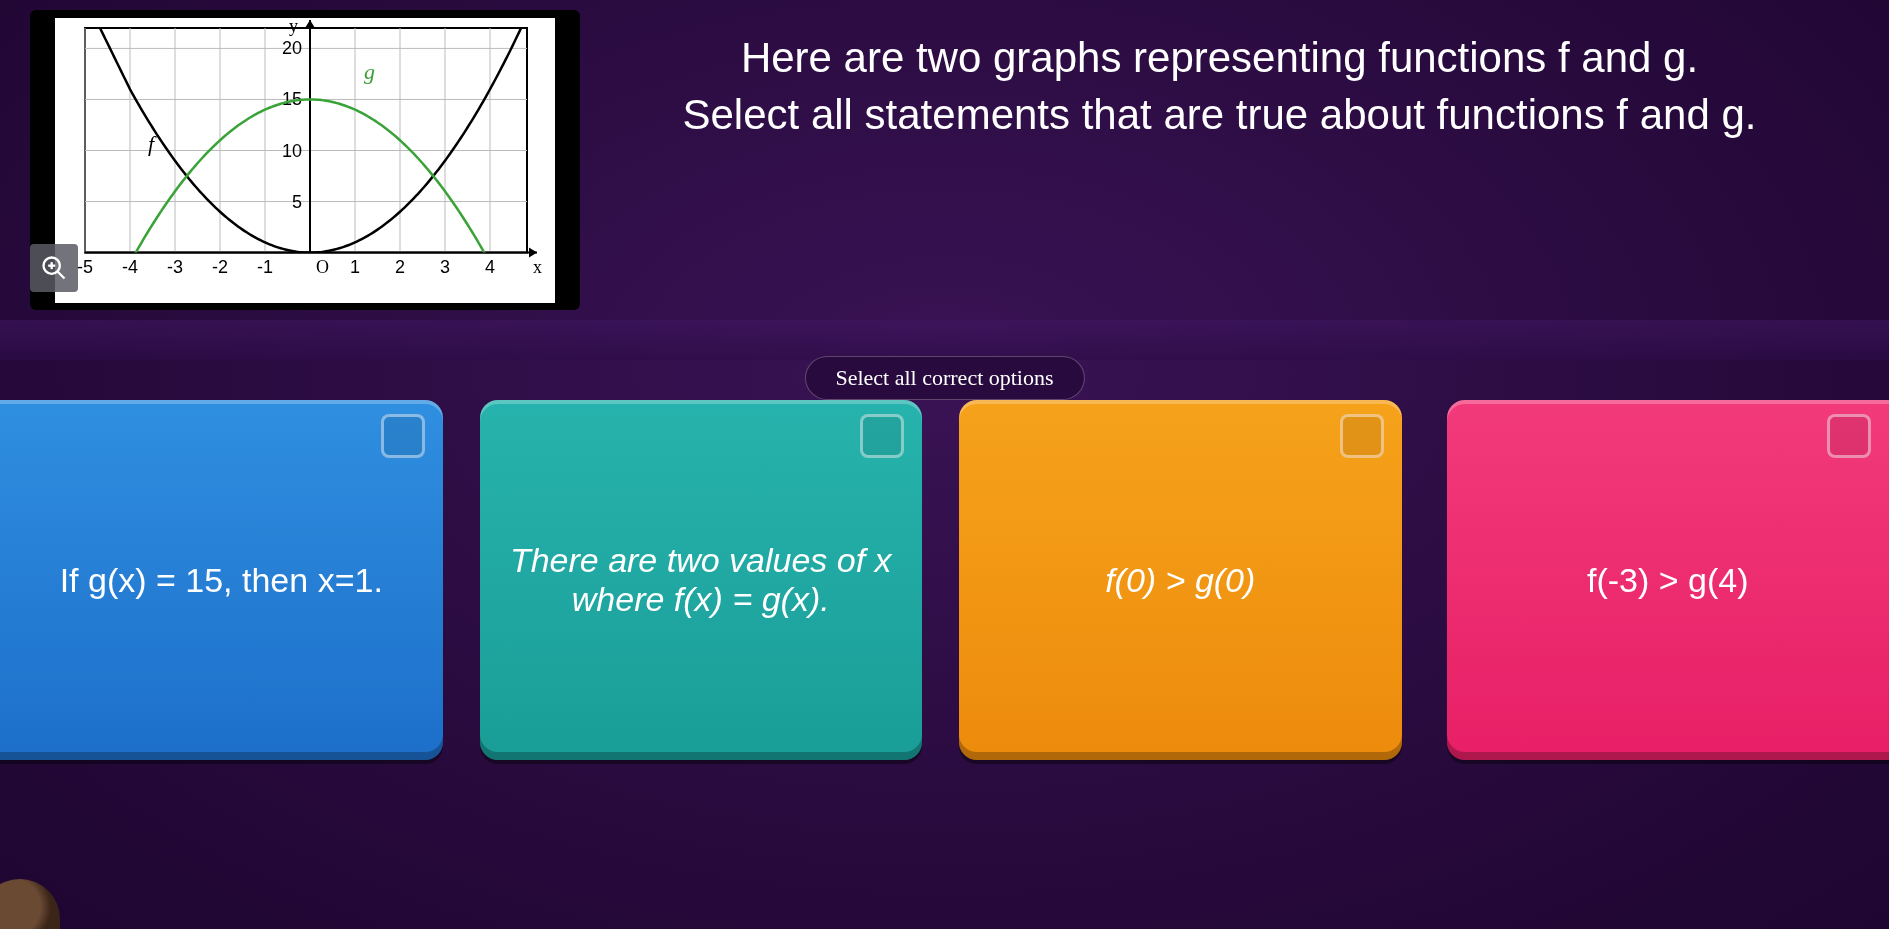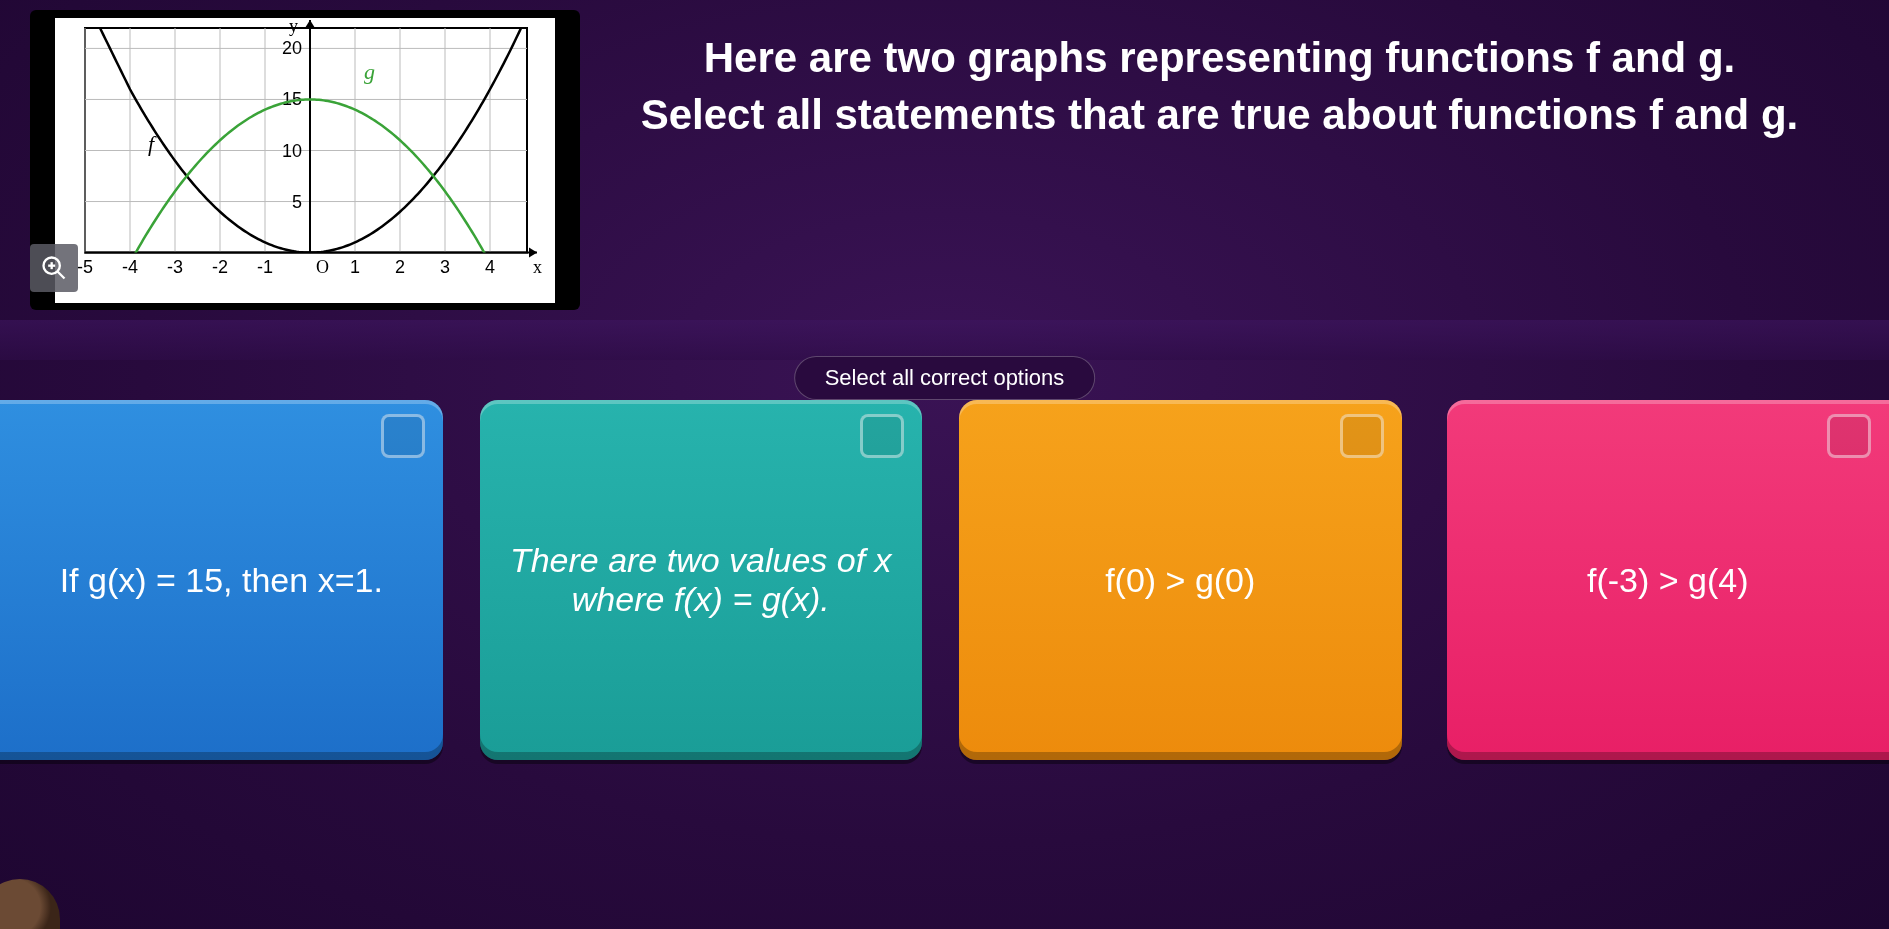--- a/index.html
+++ b/index.html
@@ -56,21 +56,21 @@
   }
   .zoom-btn svg { width:28px; height:28px; }
 
   .question-text {
     flex: 1;
     color: #fff;
     font-size: 42px;
     line-height: 1.35;
     text-align: center;
     padding: 20px 40px 0 0;
-    font-weight: 700;
+    font-weight: 400;
   }
 
   
   .band {
     position:absolute;
     top:320px; left:0; right:0;
     height: 40px;
     background: linear-gradient(#3e1560, #2e0c48);
     opacity:.6;
   }
@@ -81,20 +81,21 @@
     top: 356px;
     left:50%;
     transform:translateX(-50%);
     background: rgba(40,10,60,.9);
     border: 1px solid rgba(255,255,255,.25);
     color:#fff;
     font-size: 22px;
     padding: 8px 30px;
     border-radius: 999px;
     z-index: 5;
+    font-family: Liberation Serif, serif;
   }
 
   
   .answers {
     position:absolute;
     top: 400px;
     left:0; right:0;
     display:flex;
     gap: 37px;
     padding: 0 0 4px 0;
@@ -113,21 +114,21 @@
     text-align:center;
     padding: 30px 28px;
     cursor:pointer;
     box-shadow: inset 0 4px 0 rgba(255,255,255,.25), inset 0 -8px 0 rgba(0,0,0,.25), 0 4px 0 rgba(0,0,0,.4);
   }
   .card:first-child { border-top-left-radius:0; border-bottom-left-radius:0; }
   .card:last-child  { border-top-right-radius:0; border-bottom-right-radius:0; }
 
   .c-blue   { background: linear-gradient(#2f8fe0, #1d6fc9); }
   .c-teal   { background: linear-gradient(#27b3ad, #1a9d97); font-style: italic; }
-  .c-orange { background: linear-gradient(#f6a21b, #ed8b0c); }
+  .c-orange { background: linear-gradient(#f6a21b, #ed8b0c); font-style: italic; }
   .c-pink   { background: linear-gradient(#f23a7a, #e81f66); margin-left: 8px; }
 
   .chk {
     position:absolute;
     top:14px; right:18px;
     width:44px; height:44px;
     border-radius:8px;
     border:3px solid rgba(255,255,255,.45);
     background: rgba(0,0,0,.08);
   }

